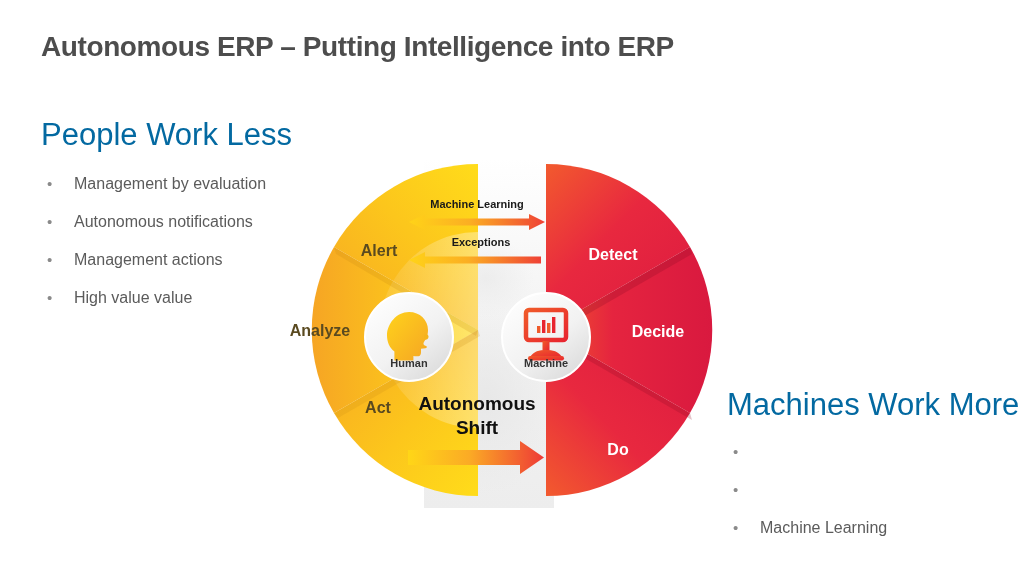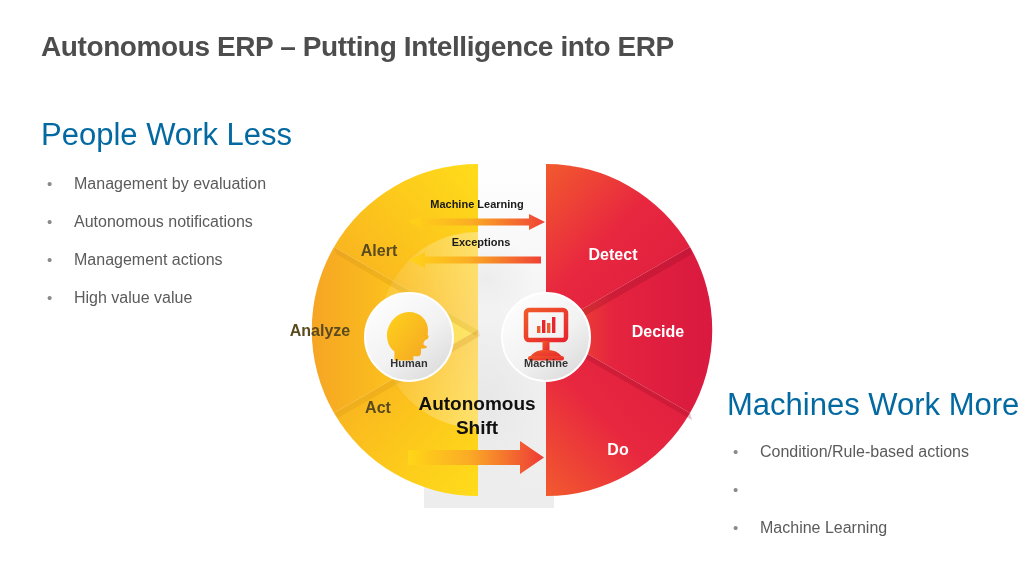--- a/index.html
+++ b/index.html
@@ -131,21 +131,20 @@
       <span>High value value</span>
     </li>
   </ul>
 </div>
 
 <div class="textblock" id="machines-block">
   <div class="block-heading">Machines Work More</div>
   <ul class="bullet-list">
     <li class="bullet-item">
       <span class="bullet-dot">•</span>
-      <span>Condition/Rule-based actions</span>
     </li>
     <li class="bullet-item">
       <span class="bullet-dot">•</span>
     </li>
     <li class="bullet-item">
       <span class="bullet-dot">•</span>
       <span>Machine Learning</span>
     </li>
   </ul>
 </div>

